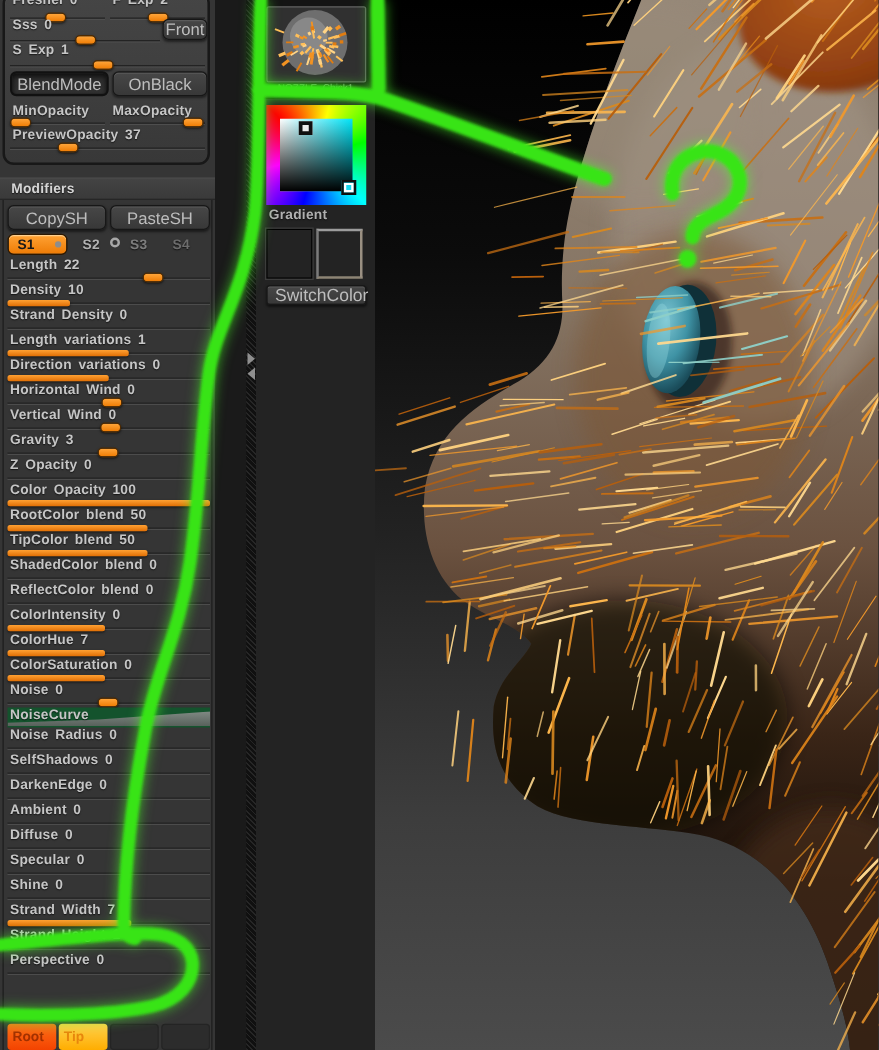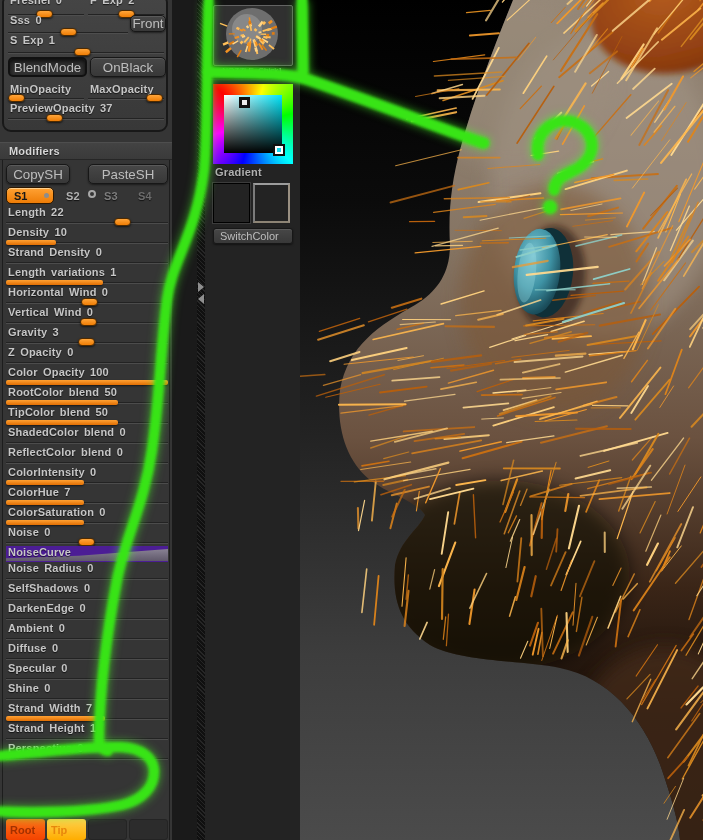--- a/index.html
+++ b/index.html
@@ -25,21 +25,21 @@
   
   .slot-btn{position:absolute;left:6px;top:187px;width:48px;height:17px;border-radius:5px;
     background:linear-gradient(#ffa234,#ee7c06);border:1px solid #2d1800;color:#181818;
     display:flex;align-items:center;padding-left:7px;box-shadow:inset 0 1px 0 #ffcf8c;}
   .slot-dot{position:absolute;left:44px;top:193px;width:5px;height:5px;border-radius:50%;background:#8d8d8d;}
   .slot-txt{position:absolute;top:190px;color:#b2b2b2;}
   .ring{position:absolute;left:88px;top:190px;width:8px;height:8px;border:2px solid #a8a8a8;border-radius:50%;background:transparent;}
   
   #sliders{position:absolute;left:6px;top:206px;width:162px;}
   .srow{position:relative;height:20px;}
-  .srow.curve-row{height:16px;background:#4c1d95;}
+  .srow.curve-row{height:16px;background:#14532d;}
   .slab{position:absolute;left:2px;top:0;}
   .srow .rowtrack{position:absolute;left:0;right:0;bottom:3px;height:1px;background:#232323;box-shadow:0 1px 0 #4c4c4c;}
   .fillbar{position:absolute;left:0;bottom:1px;height:5px;border-radius:2px;background:linear-gradient(#ffa133,#e06e04);box-shadow:0 1px 2px rgba(0,0,0,.55);}
   .srow .pill{bottom:0;}
   .wedge{position:absolute;left:0;right:0;bottom:1px;height:14px;background:linear-gradient(#9b9b9b,#636363);
     clip-path:polygon(0 80%,45% 62%,100% 15%,100% 100%,0 100%);opacity:.85;}
   
   #bottom-row{position:absolute;left:6px;top:819px;width:164px;height:21px;display:flex;gap:2px;}
   .bcell{flex:0 0 39px;height:21px;border-radius:3px;display:flex;align-items:center;padding-left:4px;}
   #root-btn{background:linear-gradient(#ff7019,#f34300);color:#a33000;}
@@ -59,21 +59,21 @@
     background:conic-gradient(from -45deg,#f00,#ff0,#0f0,#0ff,#00f,#f0f,#f00);}
   #sv{position:absolute;left:11px;top:11px;width:58px;height:58px;
     background:linear-gradient(rgba(0,0,0,0),#000),linear-gradient(90deg,#fff,#00e4f8);}
   #sv-cursor{position:absolute;left:15px;top:2px;width:11px;height:11px;background:#ececec;border:3px solid #101010;}
   #hue-cursor{position:absolute;right:-3px;bottom:-3px;width:12px;height:12px;background:#19d8ee;border:2px solid #101010;box-shadow:inset 0 0 0 2px #fff;}
   #gradient-label{position:absolute;left:10px;top:166px;color:#b0b0b0;}
   .swatch{position:absolute;top:183px;width:37px;height:40px;}
   #swatch-main{left:8px;border:1px solid #000;outline:1px solid #3c3c3c;}
   #swatch-secondary{left:48px;border-top:2px solid rgba(255,255,255,.55);border-left:2px solid rgba(255,255,255,.4);
     border-bottom:2px solid #8d8475;border-right:2px solid #9a9082;}
-  #switchcolor-btn{left:8px;top:228px;width:80px;height:16px;justify-content:flex-start;padding-left:6px;border-radius:3px;font-size:11px;}
+  #switchcolor-btn{left:8px;top:228px;width:80px;height:16px;justify-content:flex-start;padding-left:6px;border-radius:3px;font-size:14px;}
   
   #viewport{position:absolute;left:300px;top:0;width:403px;height:840px;overflow:hidden;
     background:linear-gradient(180deg,#000 0%,#0b0b0b 24%,#232323 52%,#3d3d3d 78%,#4b4b4b 100%);}
   #scene{position:absolute;left:0;top:0;}
   
   #anno{position:absolute;left:0;top:0;pointer-events:none;filter:drop-shadow(0 0 5px rgba(74,255,40,.7));}
 </style>
 </head>
 <body>
 
@@ -110,21 +110,21 @@
       <span class="abs lbl" style="left:6px;top:106px">PreviewOpacity 37</span>
       <div class="track" style="left:4px;top:122px;width:156px"></div>
       <div class="pill" style="left:42px;top:118px"></div>
     </div>
 
     <div id="modifiers-header">
       <span class="lbl">Modifiers</span>
     </div>
     <div id="mod-group"></div>
 
-    <button class="zbtn" style="left:6px;top:164px;width:64px;height:20px">CopySH</button>
+    <button class="zbtn" style="left:6px;top:164px;width:79px;height:20px">CopySH</button>
     <button class="zbtn" style="left:88px;top:164px;width:80px;height:20px">PasteSH</button>
 
     <div class="slot-btn">S1</div>
     <div class="slot-dot"></div>
     <span class="slot-txt lbl" style="left:66px">S2</span>
     <span class="ring"></span>
     <span class="slot-txt lbl" style="left:104px;color:#7d7d7d">S3</span>
     <span class="slot-txt lbl" style="left:138px;color:#6c6c6c">S4</span>
 
     <div id="sliders">
@@ -139,20 +139,25 @@
           <span class="slab lbl">Density 10</span>
         </div>
         <div class="srow">
           <div class="rowtrack"></div>
           <span class="slab lbl">Strand Density 0</span>
         </div>
         <div class="srow">
           <div class="rowtrack"></div>
           <div class="fillbar" style="width: 60%;"></div>
           <span class="slab lbl">Length variations 1</span>
+        </div>
+        <div class="srow">
+          <div class="rowtrack"></div>
+          <div class="fillbar" style="width: 50%;"></div>
+          <span class="slab lbl">Direction variations 0</span>
         </div>
         <div class="srow">
           <div class="rowtrack"></div>
           <div class="pill" style="left: calc(52% - 9px);"></div>
           <span class="slab lbl">Horizontal Wind 0</span>
         </div>
         <div class="srow">
           <div class="rowtrack"></div>
           <div class="pill" style="left: calc(51% - 9px);"></div>
           <span class="slab lbl">Vertical Wind 0</span>

